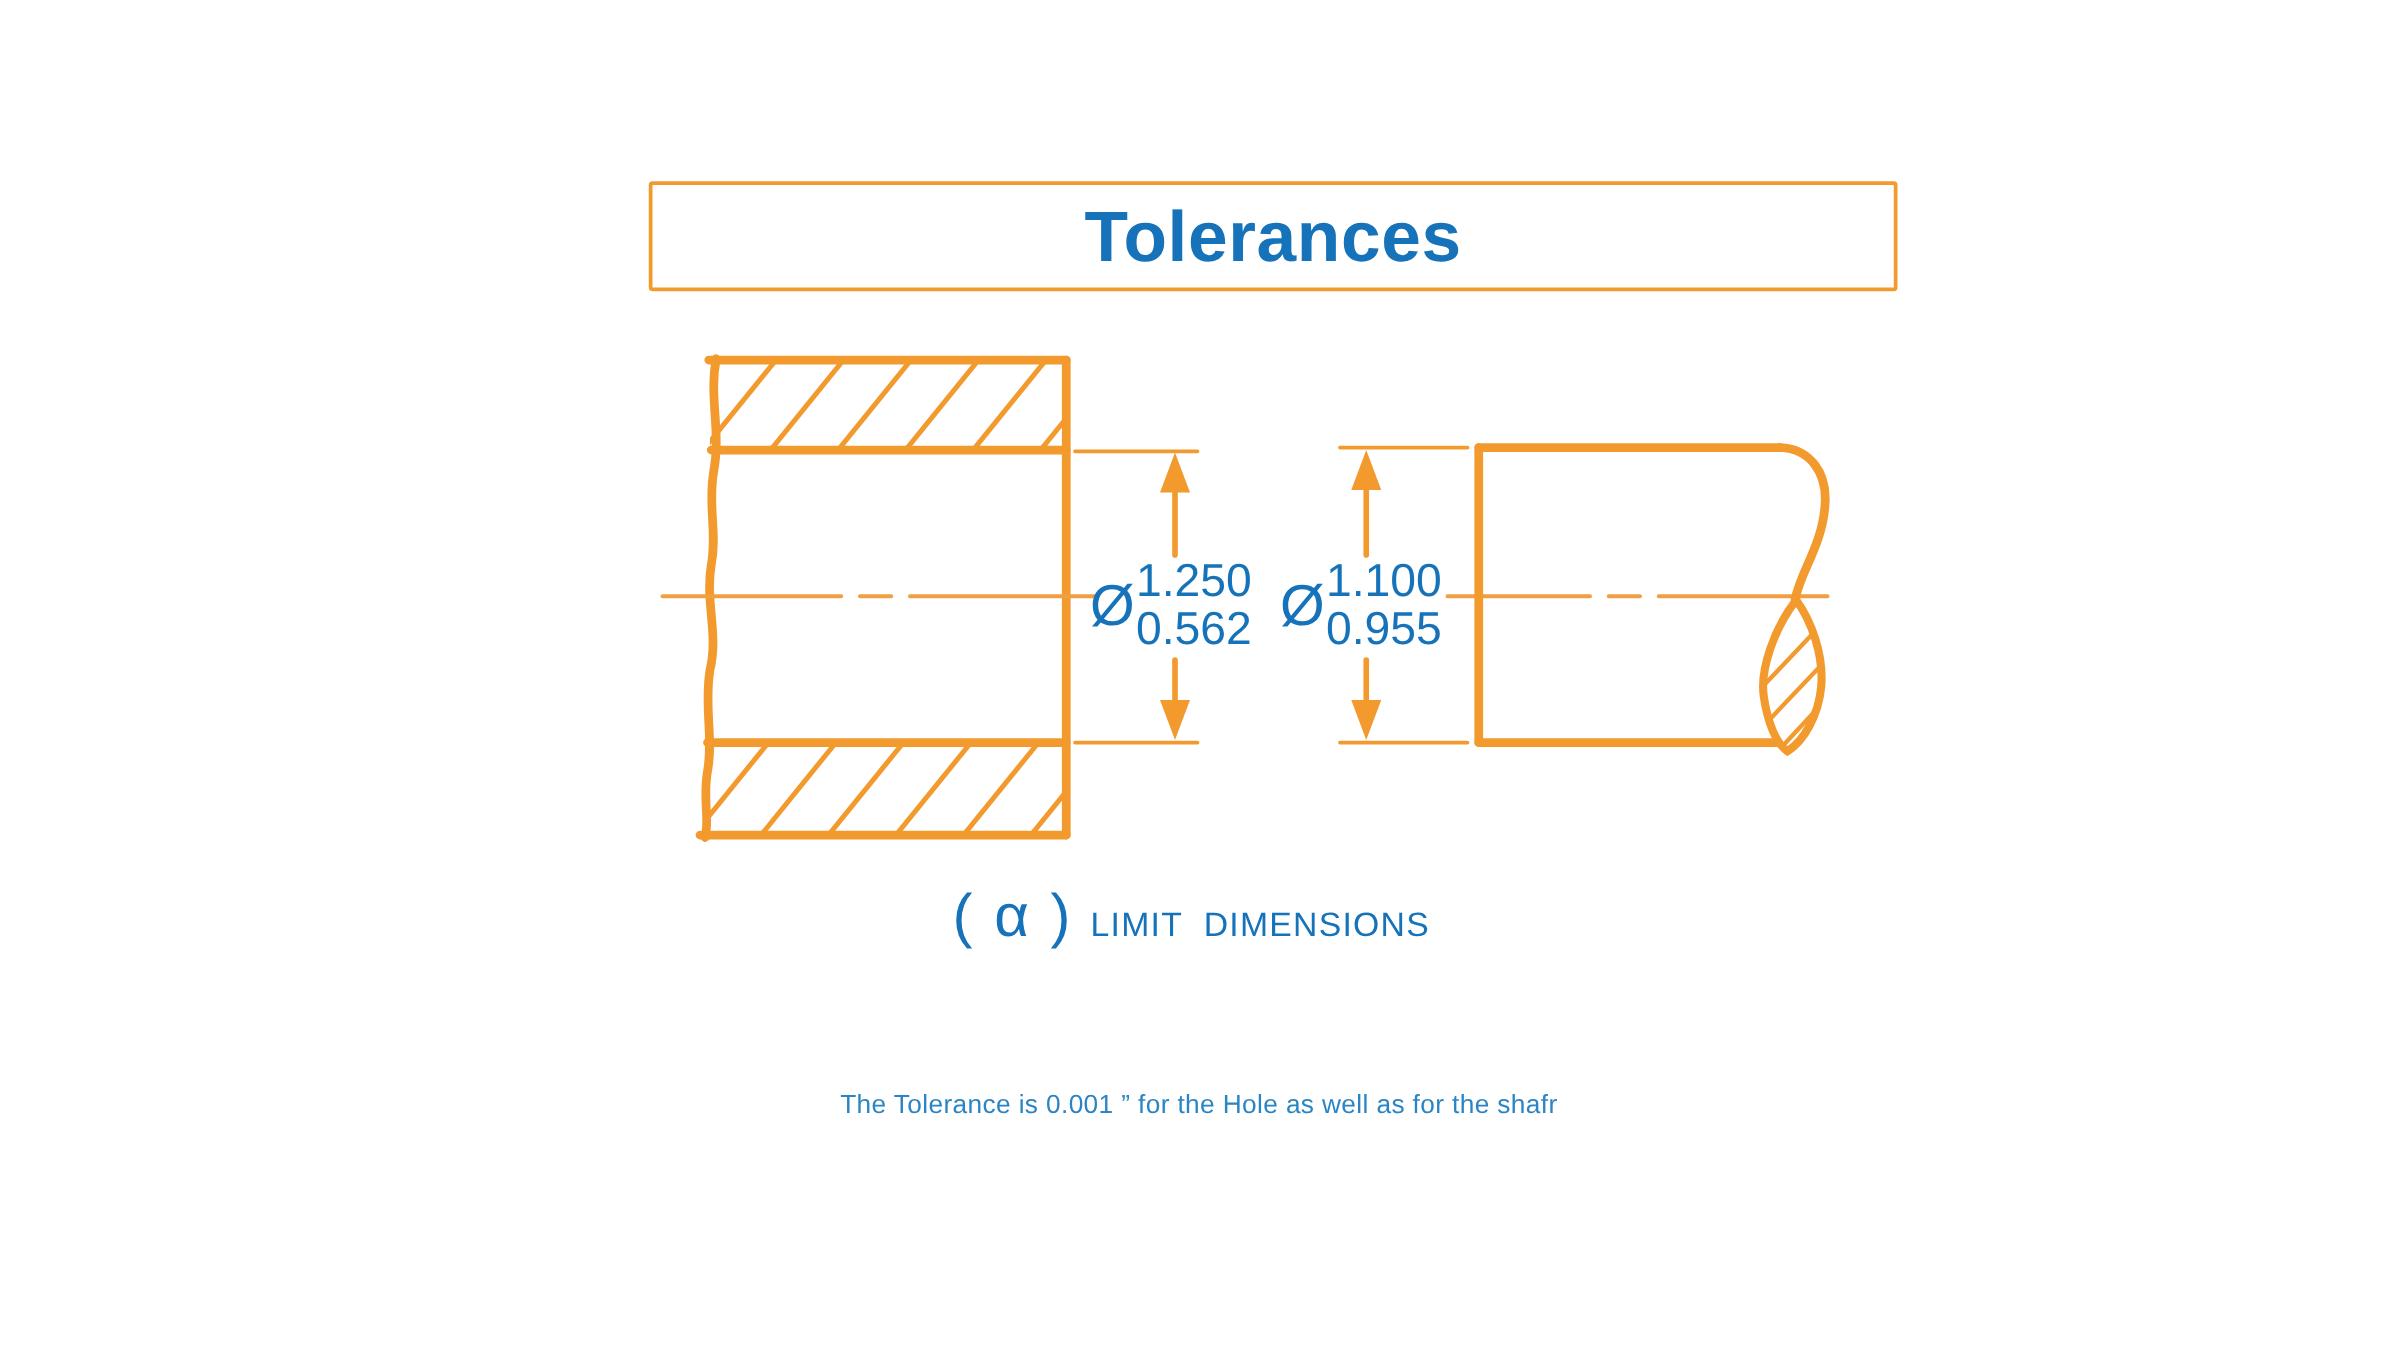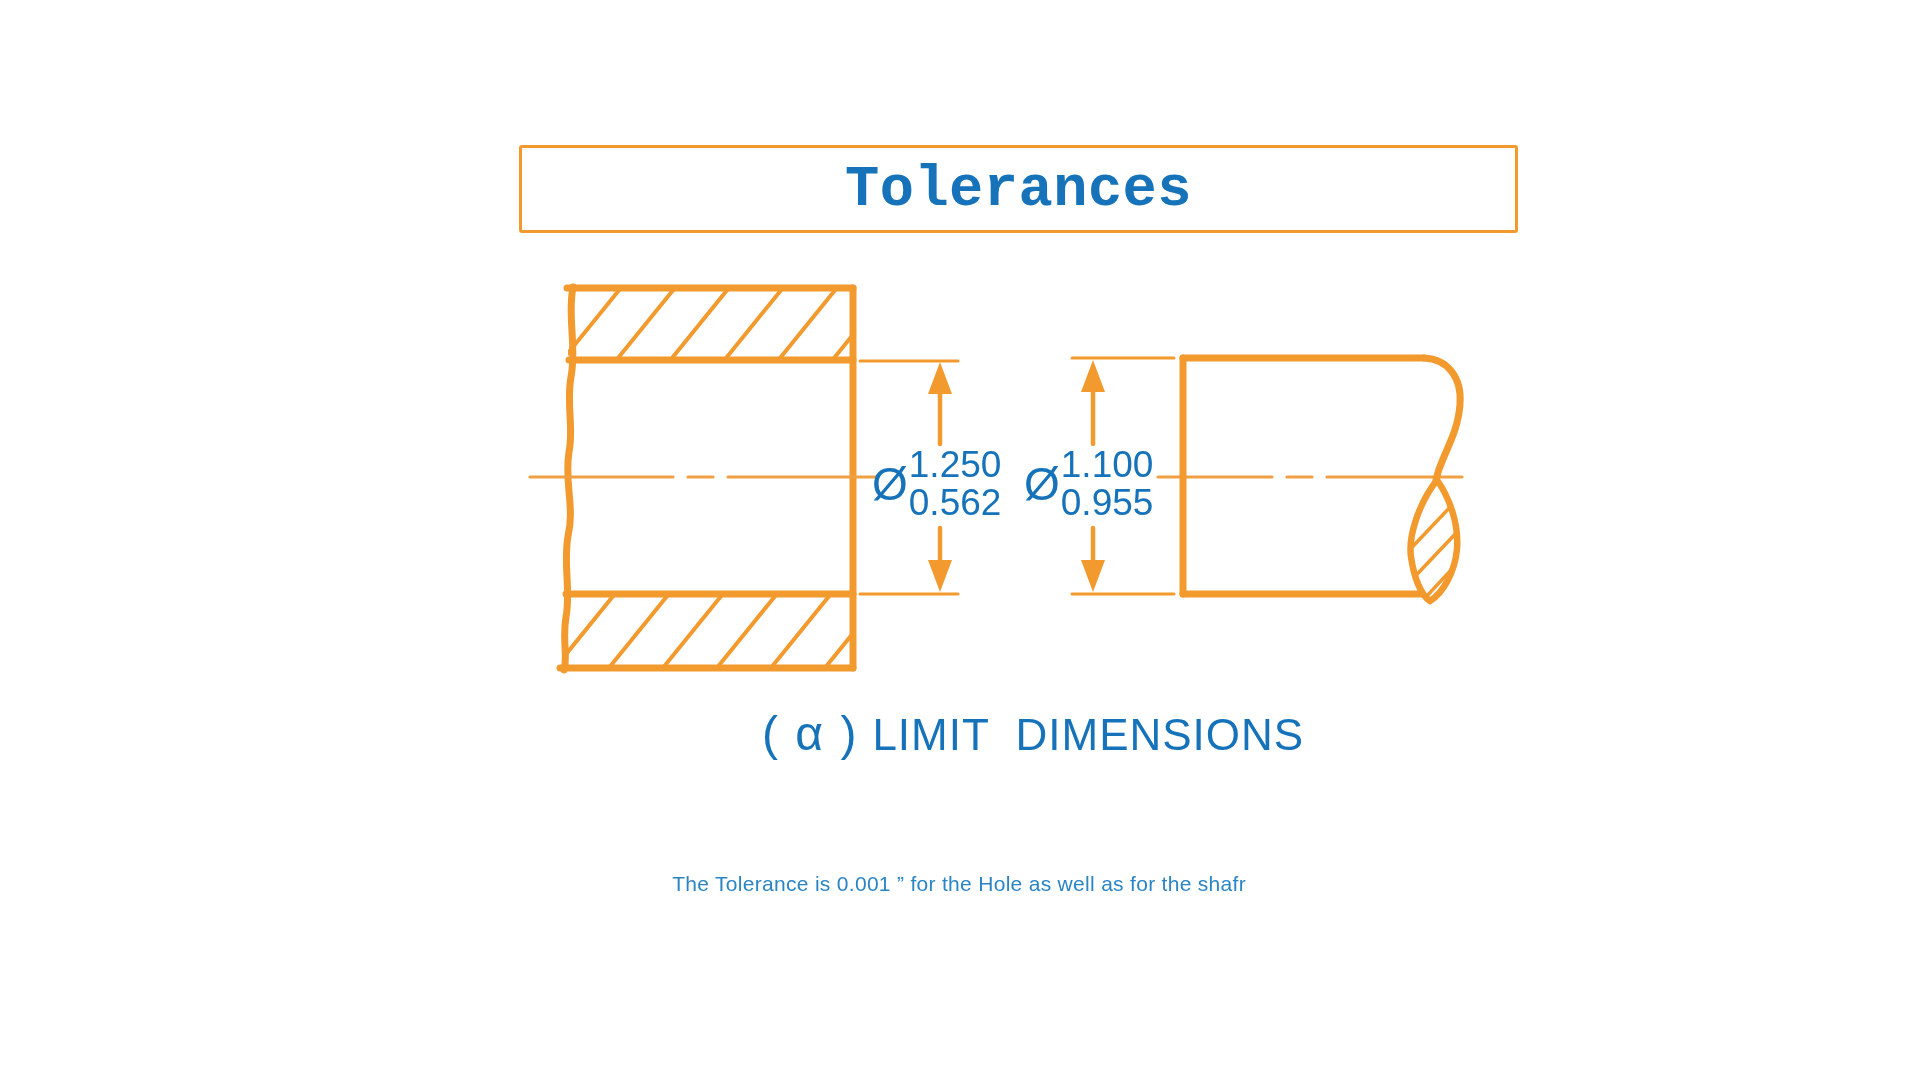--- a/index.html
+++ b/index.html
@@ -28,21 +28,20 @@
     justify-content: center;
     box-sizing: border-box;
     background: #ffffff;
   }
   .title-text {
     font-size: 57px;
     font-weight: bold;
     color: #1673BA;
     letter-spacing: 0.5px;
     padding-top: 2px;
-    font-family: Liberation Mono, monospace;
   }
   .drawing {
     position: absolute;
     left: 0;
     top: 0;
     width: 1920px;
     height: 1080px;
   }
   .dim-label {
     position: absolute;
@@ -70,21 +69,21 @@
     display: flex;
     align-items: baseline;
     color: #1673BA;
   }
   .caption .alpha {
     font-size: 48px;
     letter-spacing: 2px;
     white-space: pre;
   }
   .caption .caption-text {
-    font-size: 44px;
+    font-size: 27px;
     letter-spacing: 1px;
     margin-left: 14px;
     white-space: pre;
   }
   .note {
     position: absolute;
     left: 648px;
     top: 848px;
     font-size: 21px;
     letter-spacing: 0.3px;

